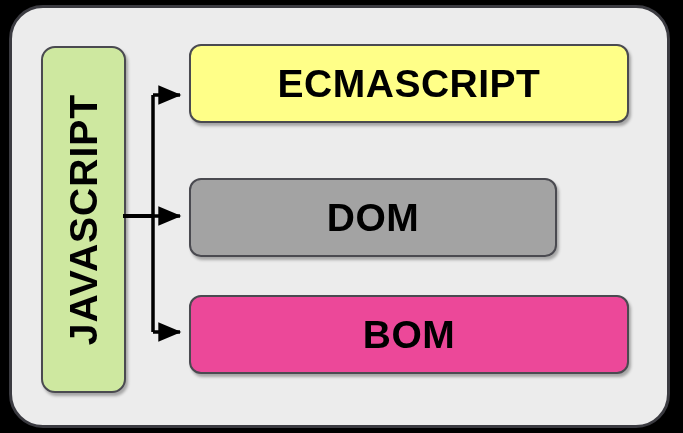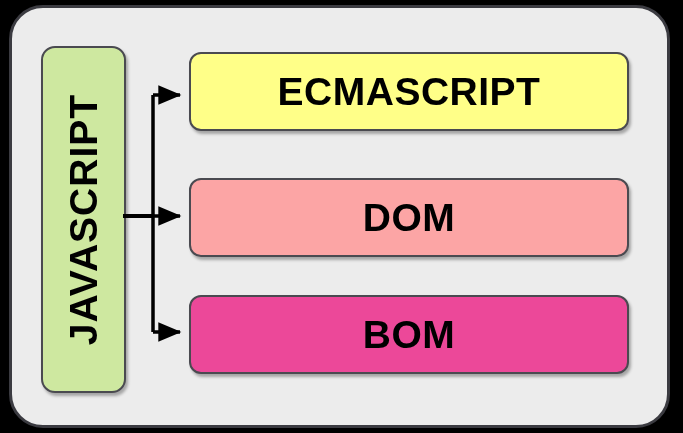--- a/index.html
+++ b/index.html
@@ -76,23 +76,23 @@
     top: 57px;
     width: 440px;
     height: 79px;
     background: #ffff88;
   }
   .node-ecmascript .node-label { font-size: 39px; }
 
   .node-dom {
     left: 186px;
     top: 175px;
-    width: 440px;
+    width: 368px;
     height: 79px;
-    background: #fca5a5;
+    background: #a3a3a3;
   }
   .node-dom .node-label { font-size: 39px; }
 
   .node-bom {
     left: 186px;
     top: 292px;
     width: 440px;
     height: 79px;
     background: #ec4899;
   }
@@ -112,21 +112,21 @@
 <body>
 
 <div id="canvas">
 
   <div class="outer-panel">
 
     <div class="node node-javascript" style="left:29px; top:38px;">
       <span class="node-label">JAVASCRIPT</span>
     </div>
 
-    <div class="node node-ecmascript" style="left:177px; top:44px;">
+    <div class="node node-ecmascript" style="left:177px; top:36px;">
       <span class="node-label">ECMASCRIPT</span>
     </div>
 
     <div class="node node-dom" style="left:177px; top:170px;">
       <span class="node-label">DOM</span>
     </div>
 
     <div class="node node-bom" style="left:177px; top:287px;">
       <span class="node-label">BOM</span>
     </div>

